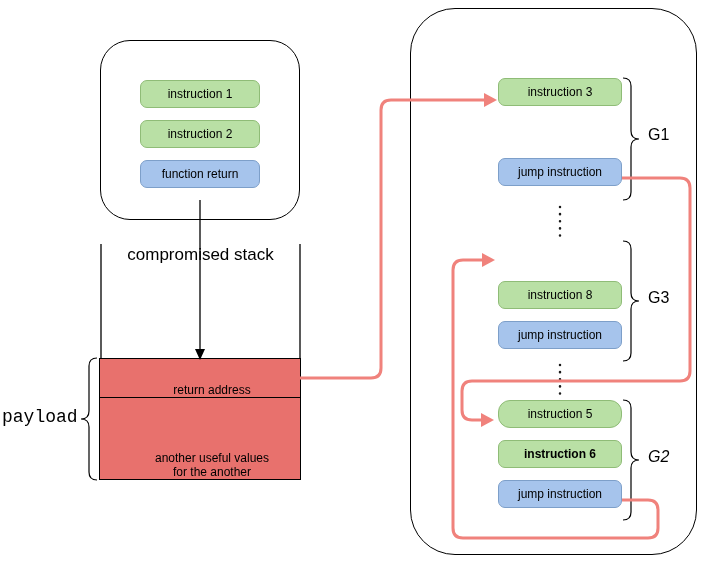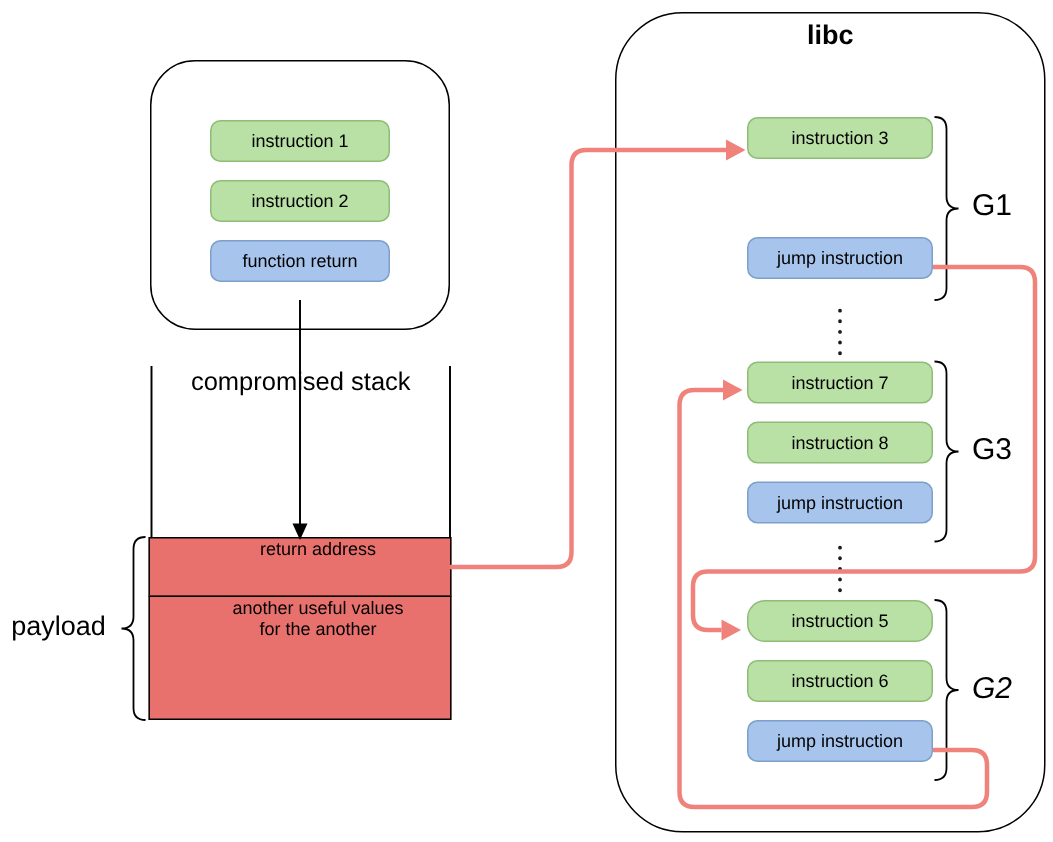--- a/index.html
+++ b/index.html
@@ -20,24 +20,24 @@
     position:absolute;width:120px;height:28px;border-radius:7px;box-sizing:border-box;
     display:flex;align-items:center;justify-content:center;font-size:12px;
   }
   .node.green{background:var(--green-fill);border:1px solid var(--green-stroke);}
   .node.blue{background:var(--blue-fill);border:1px solid var(--blue-stroke);}
   .gnode{width:124px;}
   .title{position:absolute;text-align:center;font-size:18px;white-space:nowrap;}
   .red-cell{
     position:absolute;left:99px;width:202px;background:var(--red-fill);
     border:1px solid var(--line-black);box-sizing:border-box;
-    display:flex;flex-direction:column;align-items:center;justify-content:flex-start;
+    display:flex;flex-direction:column;align-items:center;justify-content:flex-end;
     font-size:12px;text-align:center;padding-left:24px;
   }
-  .g-label{position:absolute;font-size:20px;width:40px;text-align:left;}
+  .g-label{position:absolute;font-size:16px;width:40px;text-align:left;}
   svg.overlay{position:absolute;left:0;top:0;pointer-events:none;}
 </style>
 </head>
 <body>
 
 <div id="canvas">
 
   <div class="container-box" style="left:100px;top:40px;width:200px;height:180px;border-radius:30px;"></div>
   <div class="node green" style="left:140px;top:80px;">instruction 1</div>
   <div class="node green" style="left:140px;top:120px;">instruction 2</div>
@@ -46,36 +46,34 @@
   <div class="title" style="left:101px;top:245px;width:199px;font-size:17px;">compromised stack</div>
 
   <div class="red-cell" style="top:358px;height:40px;">
     <span>return address</span>
   </div>
   <div class="red-cell" style="top:397px;height:83px;">
     <span>another useful values</span>
     <span>for the another</span>
   </div>
 
-  <div class="title" style="left:2px;top:407px;width:74px;font-size:18px;">payload</div>
+  <div class="title" style="left:2px;top:407px;width:74px;font-size:18px;font-family:Liberation Mono, monospace;">payload</div>
 
   <div class="container-box" style="left:410px;top:8px;width:287px;height:547px;border-radius:45px;"></div>
-  <div class="title" style="left:410px;top:13px;width:287px;font-weight:bold;">libc</div>
 
   <div class="node green gnode" style="left:498px;top:78px;">instruction 3</div>
   <div class="node blue gnode" style="left:498px;top:158px;">jump instruction</div>
   <div class="g-label" style="left:648px;top:126px;">G1</div>
 
-  <div class="node green gnode" style="left:498px;top:241px;">instruction 7</div>
   <div class="node green gnode" style="left:498px;top:281px;">instruction 8</div>
   <div class="node blue gnode" style="left:498px;top:321px;">jump instruction</div>
   <div class="g-label" style="left:648px;top:289px;">G3</div>
 
   <div class="node green gnode" style="left:498px;top:400px;border-radius:12px;">instruction 5</div>
-  <div class="node green gnode" style="left:498px;top:440px;">instruction 6</div>
+  <div class="node green gnode" style="left:498px;top:440px;font-weight:bold;">instruction 6</div>
   <div class="node blue gnode" style="left:498px;top:480px;">jump instruction</div>
   <div class="g-label" style="left:648px;top:448px;font-style:italic;">G2</div>
 
   <svg class="overlay" width="702" height="561" viewBox="0 0 702 561">
 
     <line x1="101" y1="244" x2="101" y2="358" stroke="#000" stroke-width="1.3"></line>
     <line x1="300" y1="244" x2="300" y2="358" stroke="#000" stroke-width="1.3"></line>
 
     <line x1="200" y1="200" x2="200" y2="350" stroke="#000" stroke-width="1.3"></line>
     <polygon points="195,349 205,349 200,360" fill="#000"></polygon>

